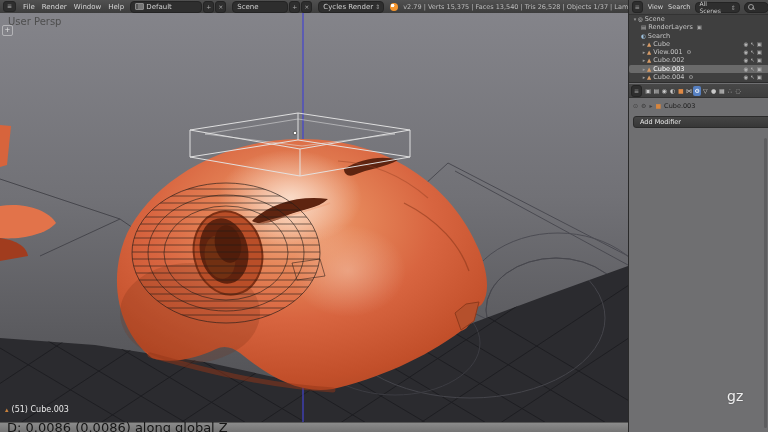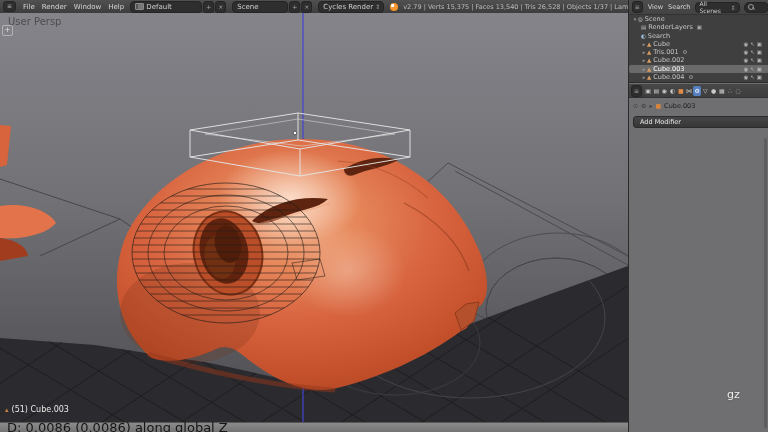--- a/index.html
+++ b/index.html
@@ -70,21 +70,21 @@
   .ptab.active{background:#5680c2;color:#fff;}
   #crumb{position:absolute;left:4px;top:17px;height:11px;display:flex;align-items:center;gap:3px;
       font-size:6.5px;color:#1d1d1d;}
   #crumb .ci{font-size:6px;color:#3c3c3c;}
   #crumb .ci.cube{color:#d8863e;}
   #add-mod{position:absolute;left:4px;top:33px;width:153px;height:12px;background:linear-gradient(#454545,#373737);
       border:1px solid #2b2b2b;border-radius:3px;color:#e6e6e6;font-size:6.5px;line-height:11px;
       padding-left:6px;box-sizing:border-box;}
   #add-mod .arr{position:absolute;right:4px;top:0;font-size:6px;color:#aaa;}
   #props-scroll{position:absolute;right:2px;top:55px;width:3px;height:290px;background:#5d5d5f;border-radius:2px;}
-  #gz{position:absolute;left:98px;top:305px;font-size:11px;color:#efefef;text-shadow:0 0 2px rgba(0,0,0,.25);}
+  #gz{position:absolute;left:98px;top:305px;font-size:14px;color:#efefef;text-shadow:0 0 2px rgba(0,0,0,.25);}
 </style>
 </head>
 <body>
 
 <div id="stage">
 
   <div id="topbar">
     <div class="tb-btn">≡</div>
     <span class="menu">File</span>
     <span class="menu">Render</span>
@@ -300,21 +300,21 @@
         </div>
         <div class="orow d1">
           <span class="exp">▸</span>
           <span class="oicon mesh">▲</span>
           <span>Cube</span>
           <span class="ricons"><span>◉</span><span>↖</span><span>▣</span></span>
         </div>
         <div class="orow d1">
           <span class="exp">▸</span>
           <span class="oicon mesh">▲</span>
-          <span>Tris.001</span>
+          <span>View.001</span>
           <span class="after-ic">⚙</span>
           <span class="ricons"><span>◉</span><span>↖</span><span>▣</span></span>
         </div>
         <div class="orow d1">
           <span class="exp">▸</span>
           <span class="oicon mesh">▲</span>
           <span>Cube.002</span>
           <span class="ricons"><span>◉</span><span>↖</span><span>▣</span></span>
         </div>
         <div class="orow d1 sel">

